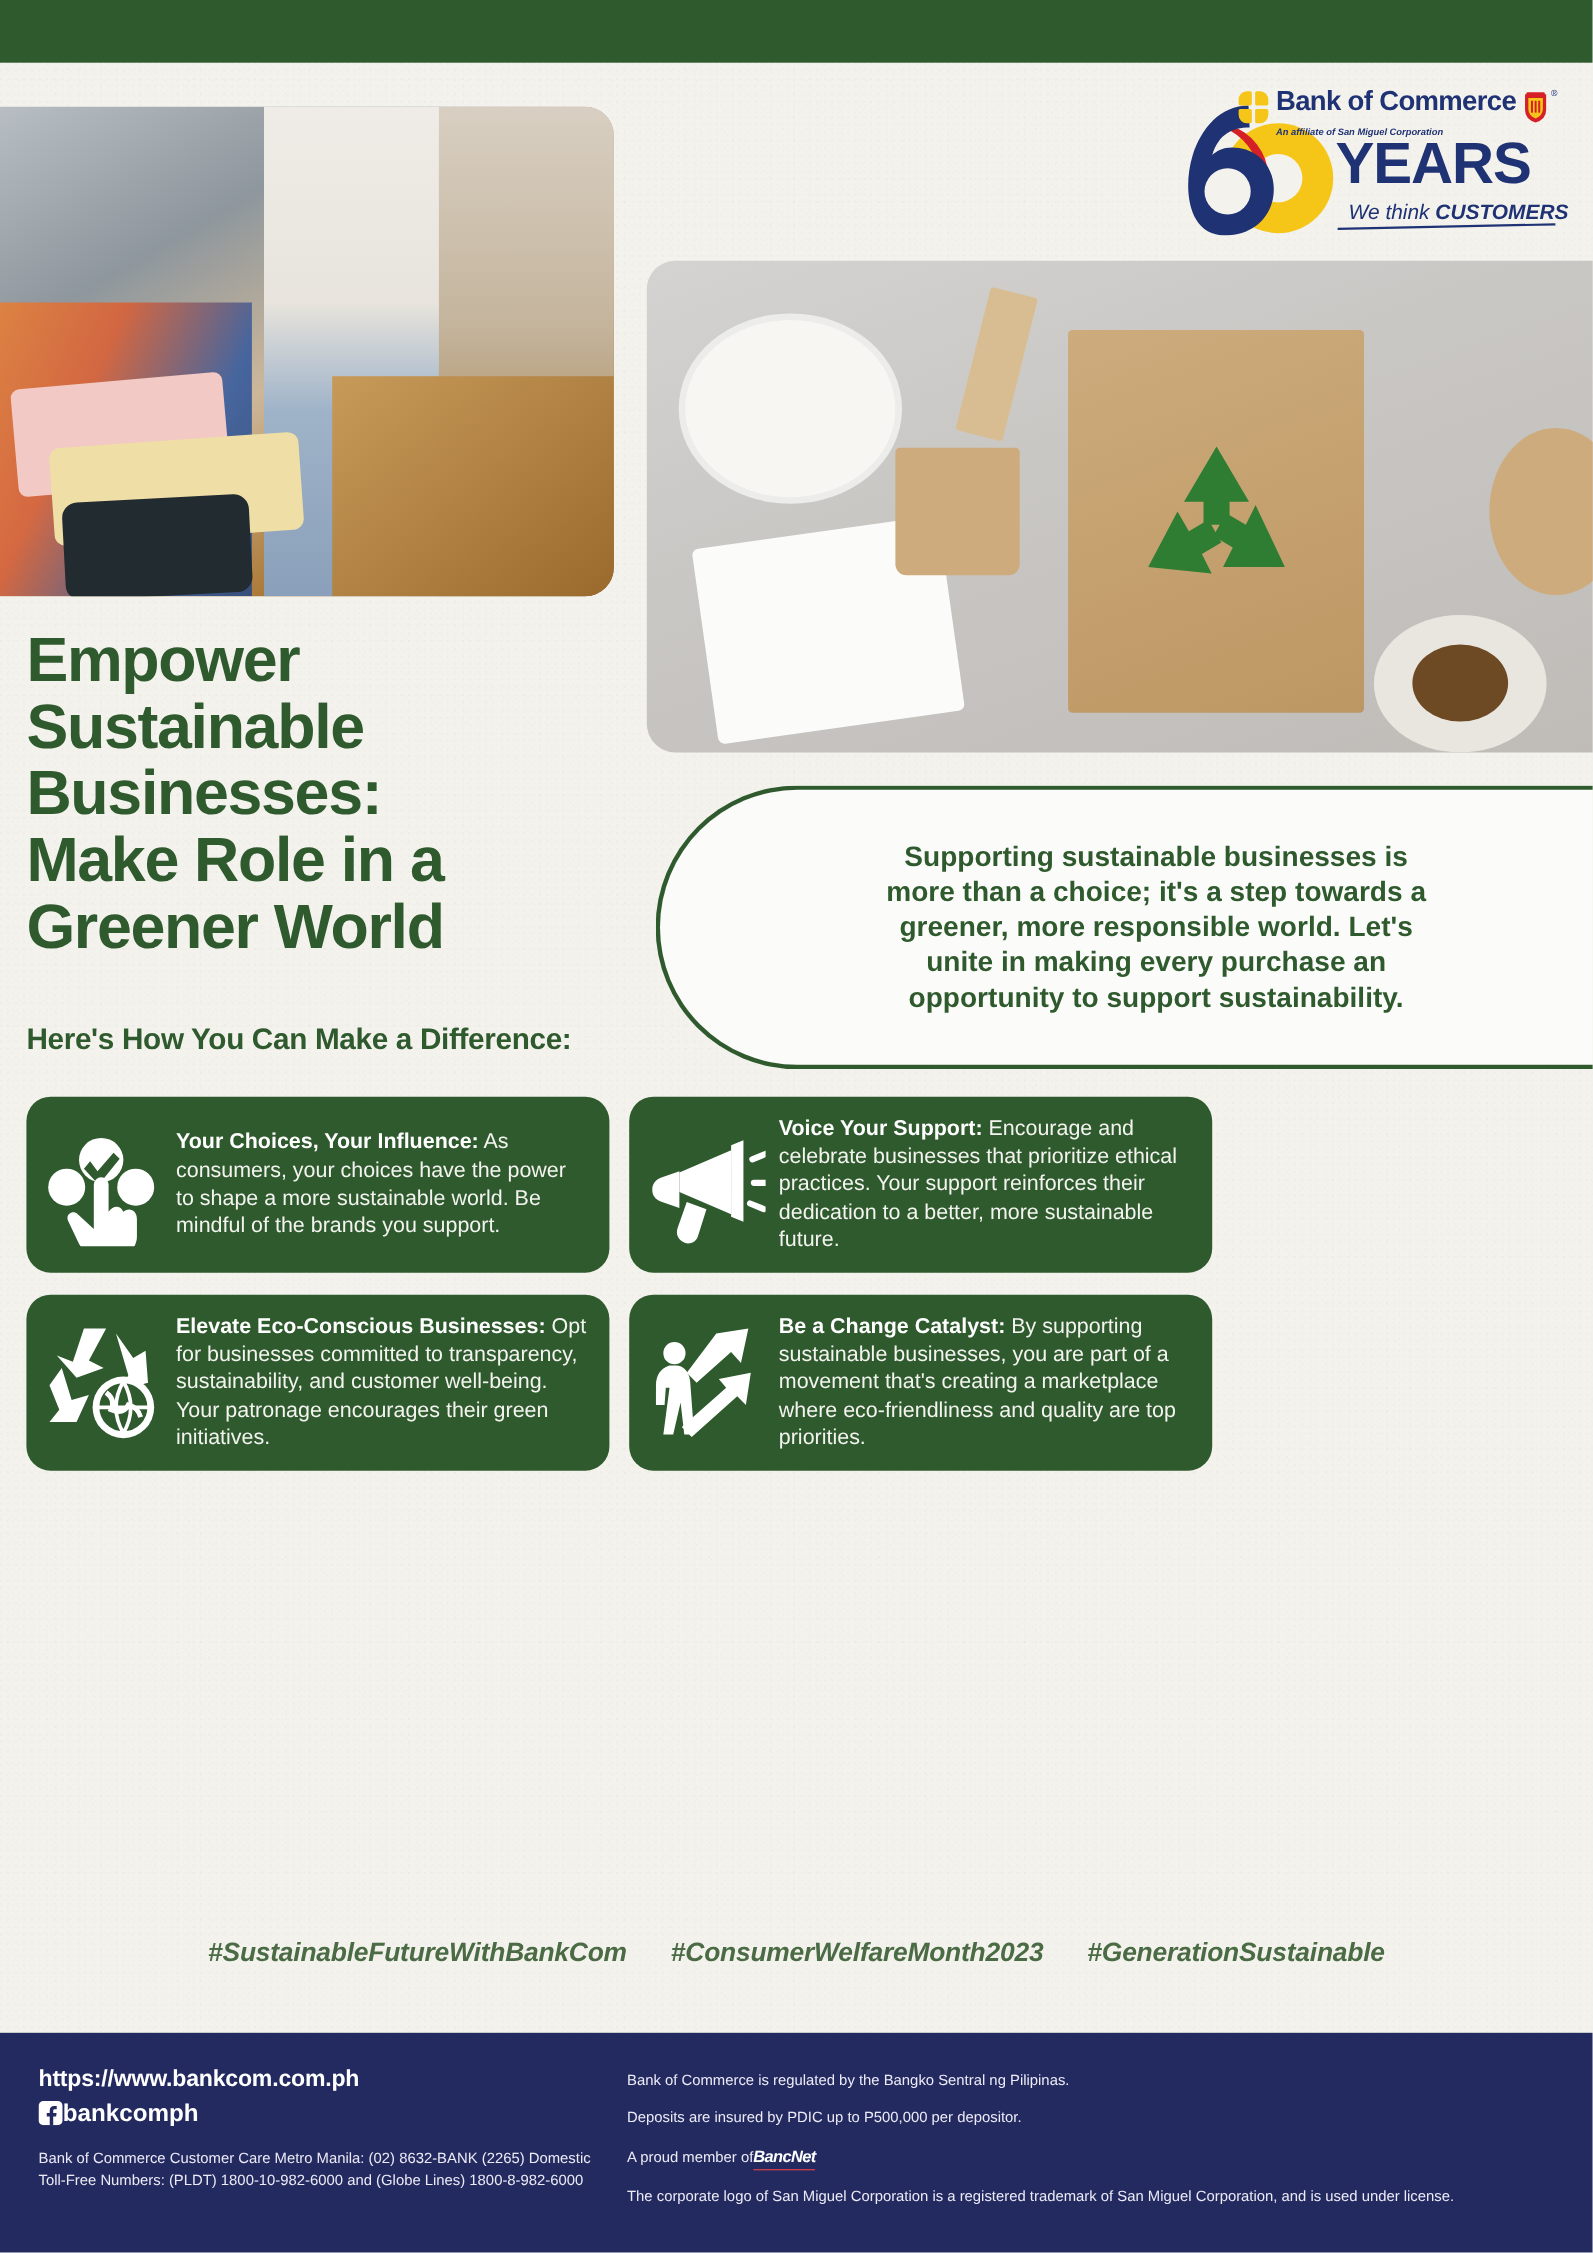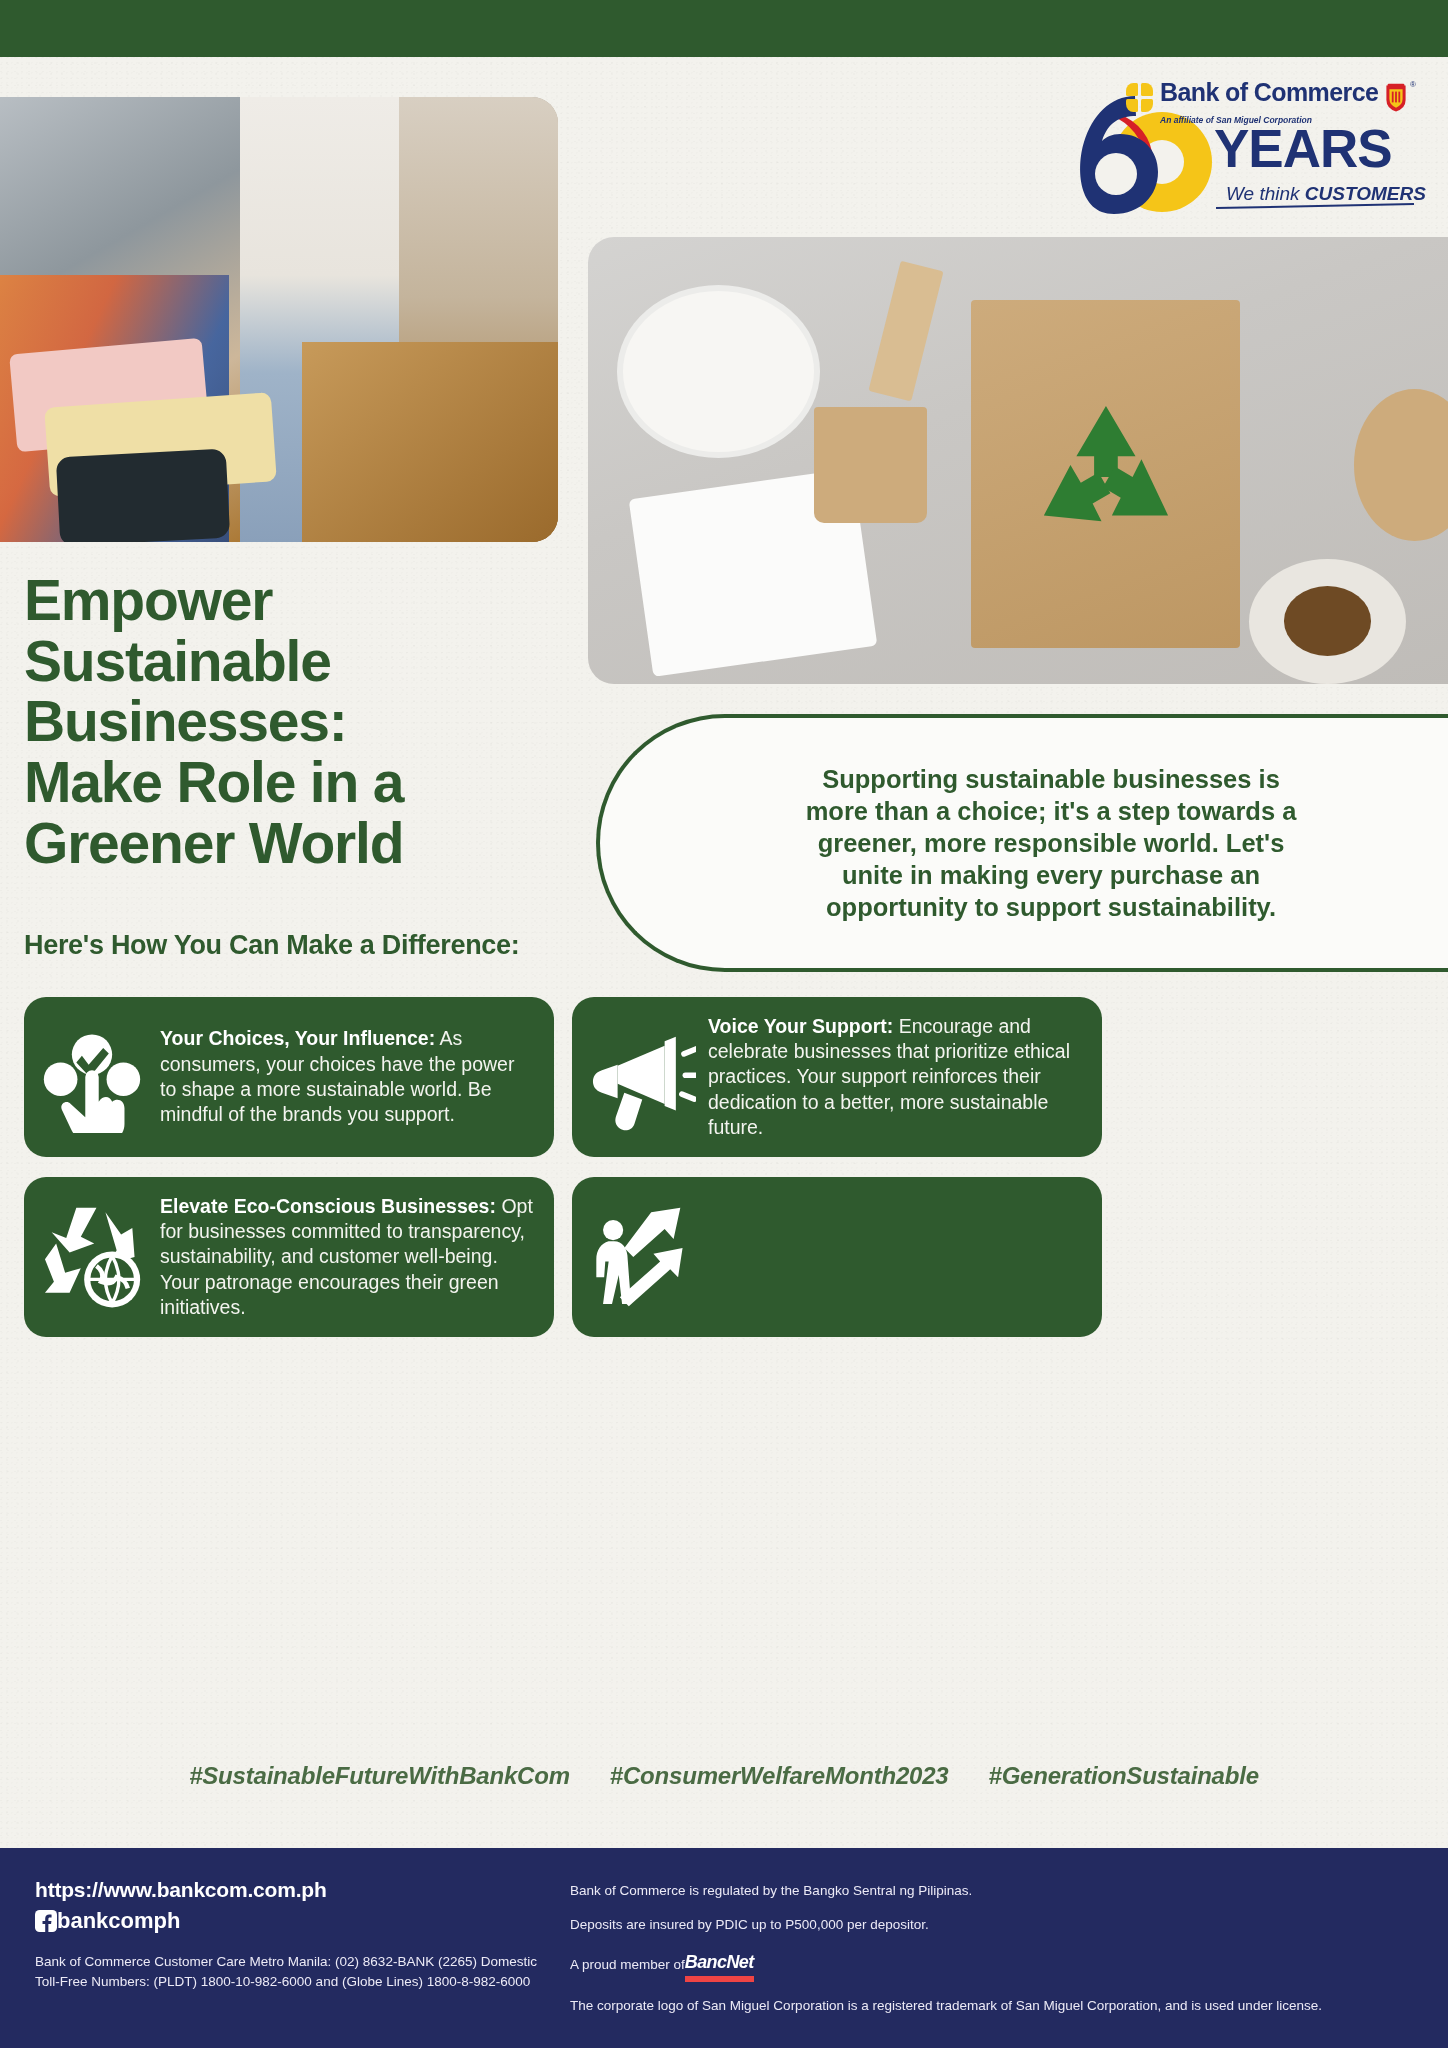--- a/index.html
+++ b/index.html
@@ -317,25 +317,25 @@
   .footer-right {
     flex: 1;
     padding: 34px 40px 0 10px;
     font-size: 13.5px;
     line-height: 1.4;
     color: #eceaf6;
   }
   .footer-right p { margin-bottom: 15px; }
   .bancnet-row { display: flex; align-items: center; }
   .bancnet-logo {
-    font-size: 18px;
+    font-size: 15px;
     font-weight: bold;
     font-style: italic;
     letter-spacing: -0.6px;
-    border-bottom: 6px solid #ef4444;
+    border-bottom: 1px solid #ef4444;
     padding-bottom: 1px;
     color: #ffffff;
   }
   .footer-right .last { line-height: 1.36; }
 </style>
 </head>
 <body>
 
 <div class="poster">
 
@@ -478,20 +478,23 @@
 
     <div class="card">
       <div class="card-icon">
         <svg viewBox="0 0 100 100">
           <circle cx="26" cy="26" r="9"></circle>
           <path d="M22 36 c-7 2 -11 8 -11 16 l0 16 l7 0 l1 -14 l3 0 l-5 38 l8 0 l6 -26 l3 26 l8 0 l-3 -40 c0 -10 -5 -16 -12 -16 z"></path>
           <path d="M60 10 L86 6 L80 34 L72 25 L44 50 L36 42 Z"></path>
           <path d="M32 86 L68 54 L62 47 L88 42 L84 68 L77 61 L40 94 Z"></path>
         </svg>
       </div>
+      <div class="card-text">
+        <b>Be a Change Catalyst:</b><span> By supporting sustainable businesses, you are part of a movement that's creating a marketplace where eco-friendliness and quality are top priorities.</span>
+      </div>
     </div>
 
   </div>
 
   <div class="hashtags">
     <span>#SustainableFutureWithBankCom</span>
     <span>#ConsumerWelfareMonth2023</span>
     <span>#GenerationSustainable</span>
   </div>
 

